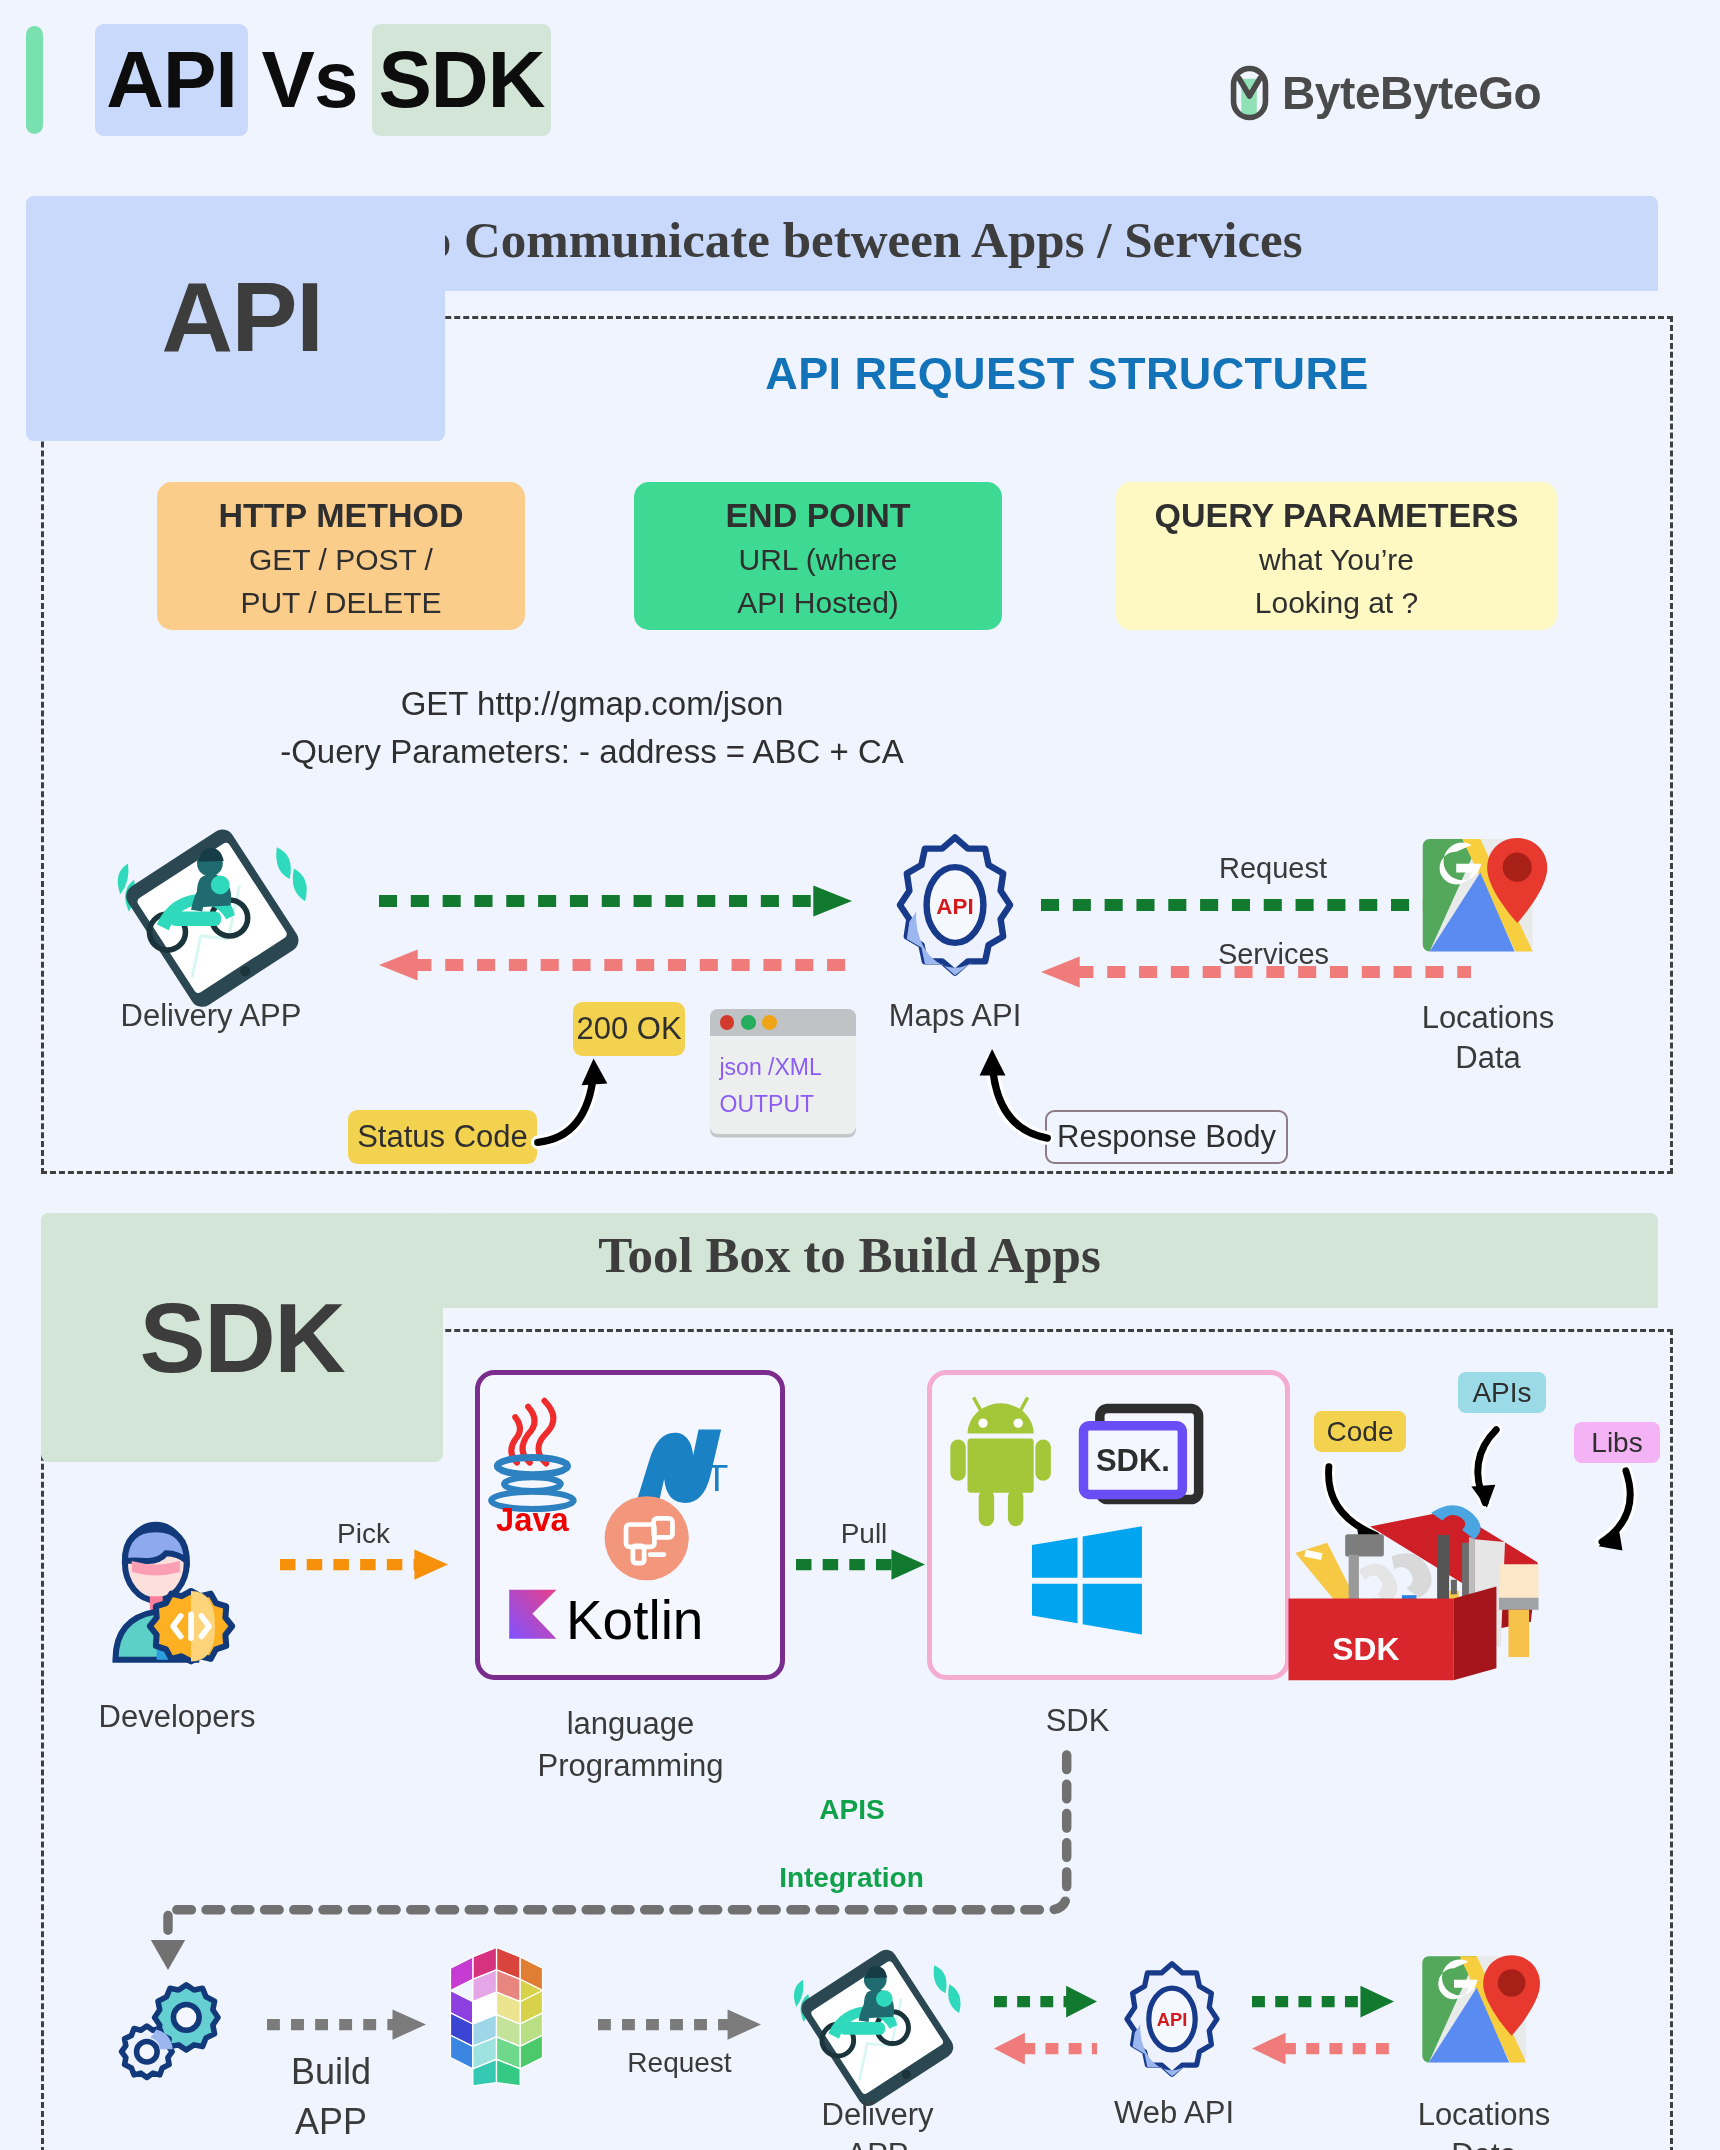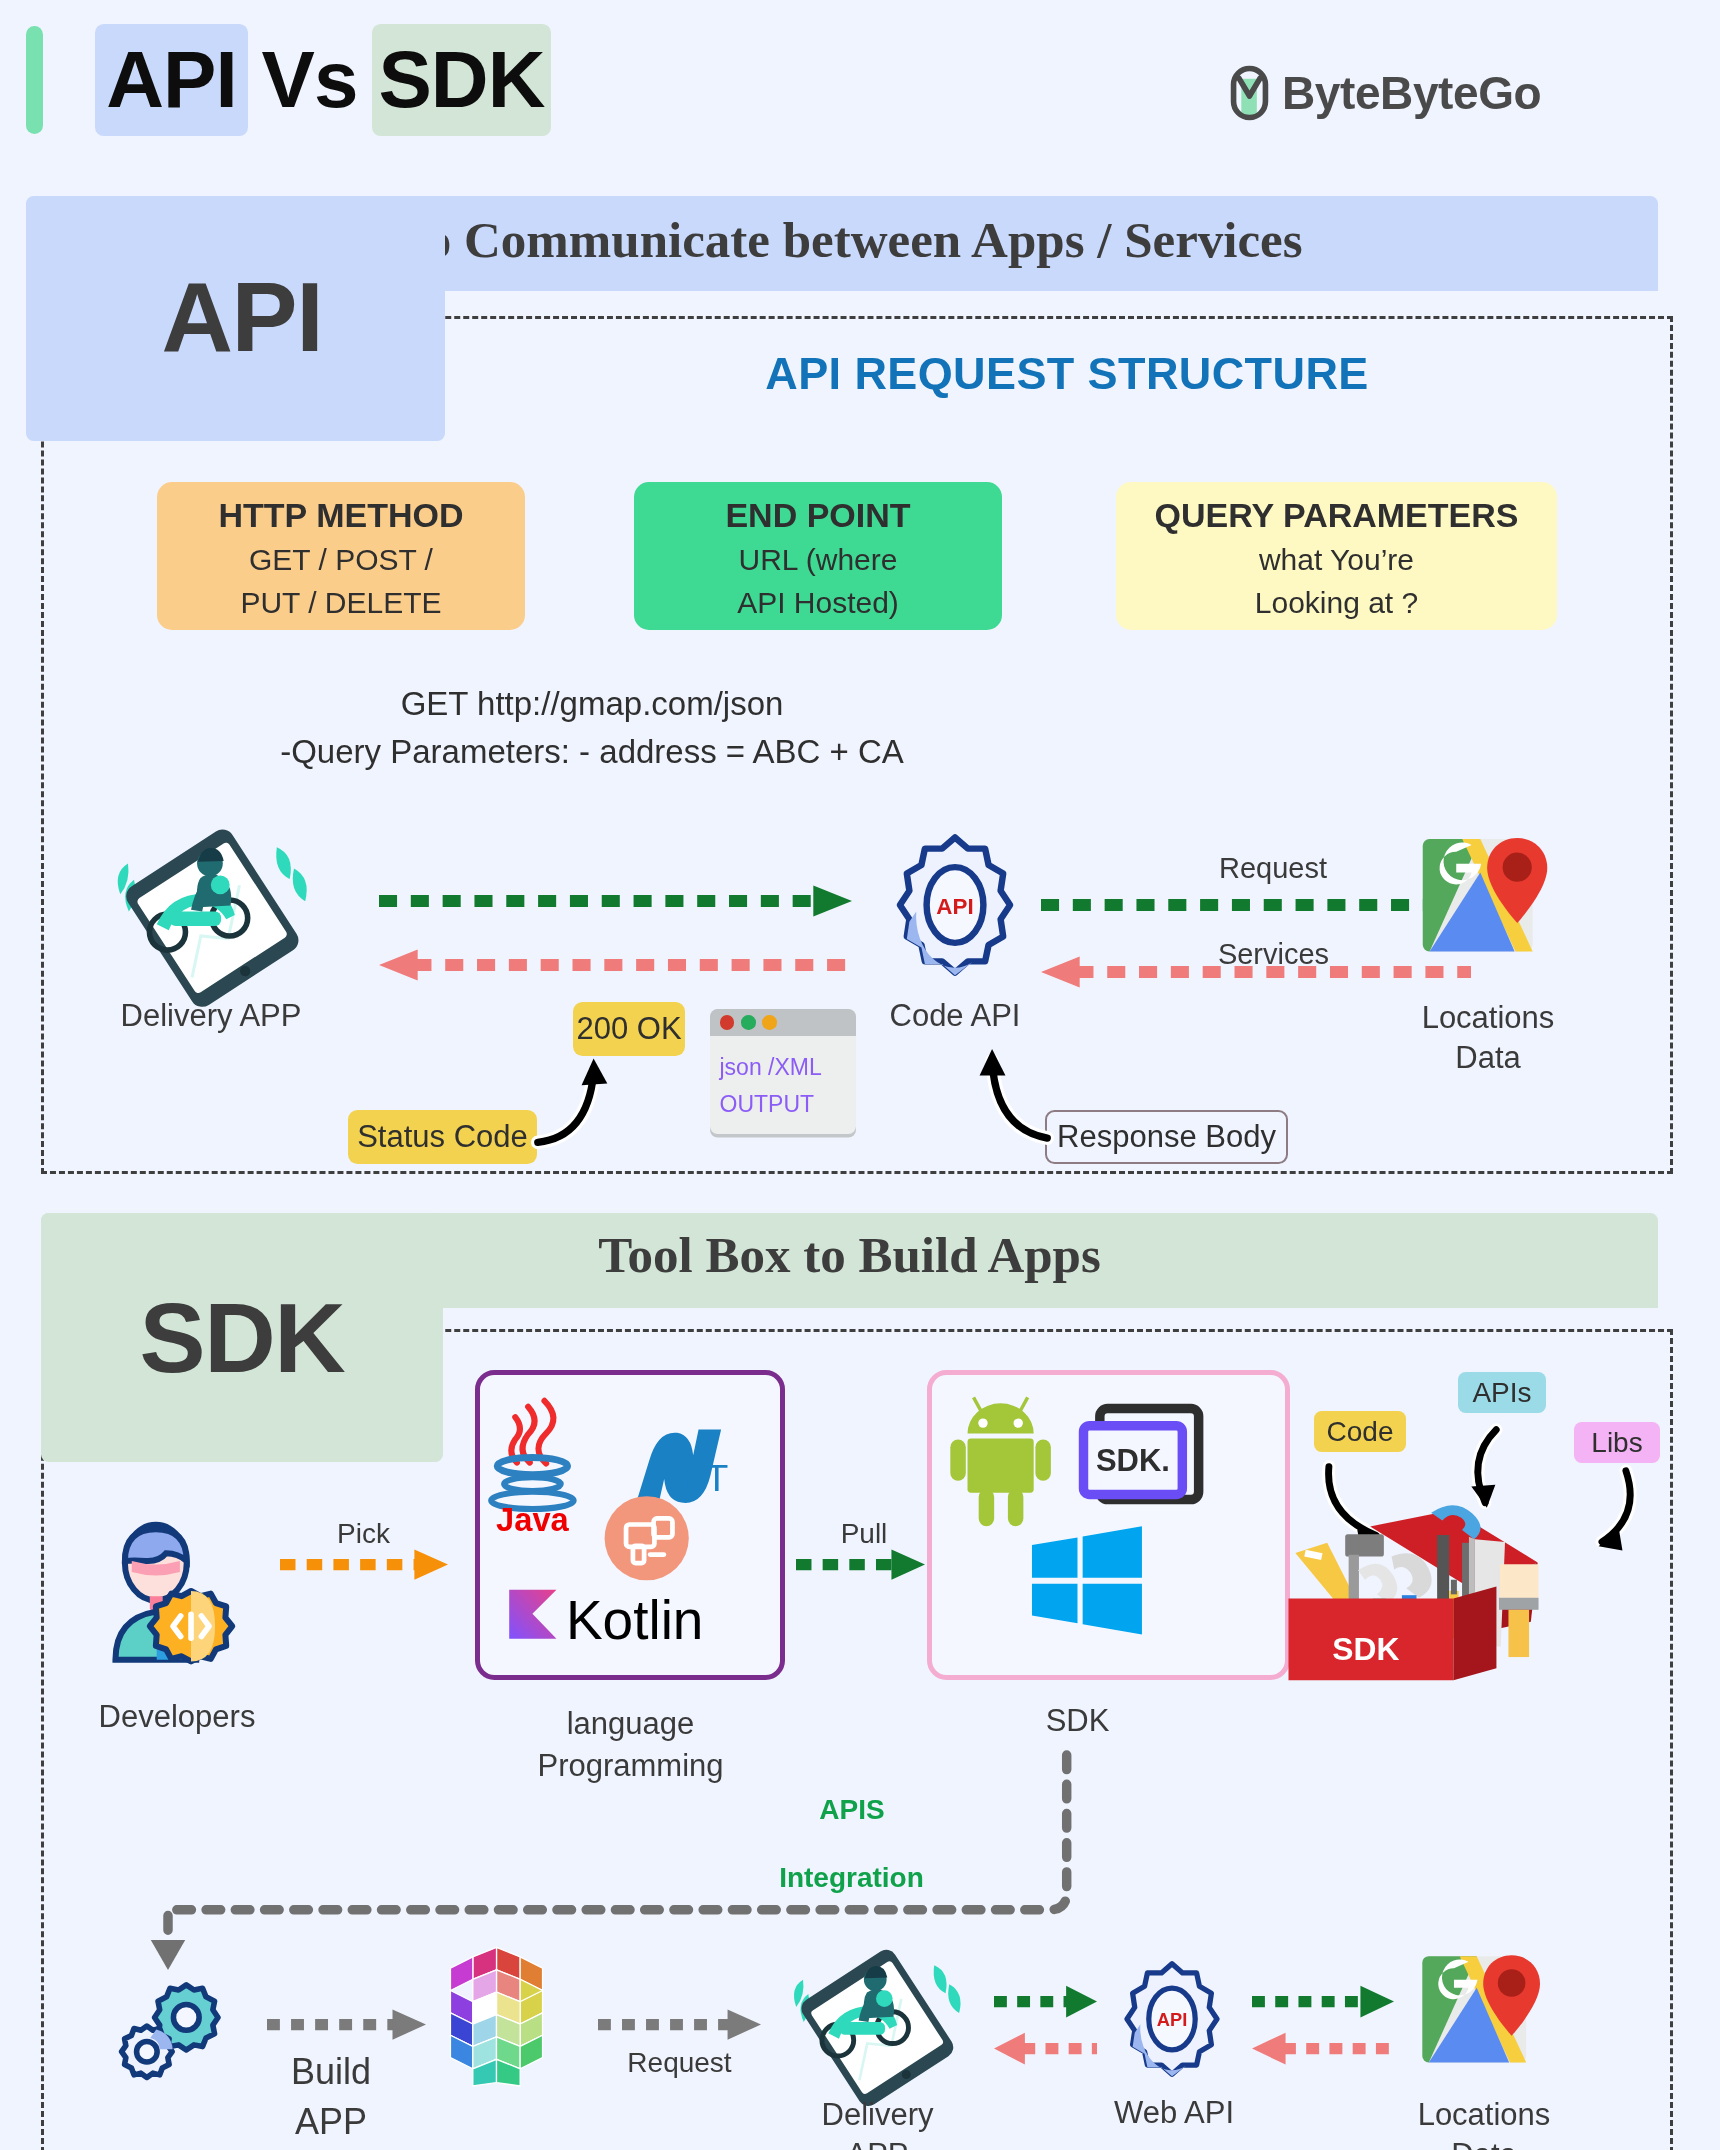--- a/index.html
+++ b/index.html
@@ -255,21 +255,21 @@
 </div>
 
 <div class="abs" id="maps-api-icon">
   <svg width="142" height="142" viewBox="0 0 330 330">
     <path d="M165 8 l30 26 h40 l8 38 l34 20 l-6 40 l22 33 l-22 33 l6 40 l-34 20 l-8 38 h-40 l-30 26 l-30 -26 h-40 l-8 -38 l-34 -20 l6 -40 l-22 -33 l22 -33 l-6 -40 l34 -20 l8 -38 h40 Z" fill="#eef2ff" stroke="#173a8a" stroke-width="15" stroke-linejoin="round"></path>
     <path d="M75 180 a90 120 0 0 0 130 118 l-40 30 l-30 -26 h-40 l-8 -38 l-34 -20 l6 -40Z" fill="#9cb6ef"></path>
     <ellipse cx="165" cy="165" rx="66" ry="88" fill="#f6f8ff" stroke="#173a8a" stroke-width="15"></ellipse>
     <text x="165" y="186" font-family="Liberation Sans, sans-serif" font-size="52" font-weight="bold" fill="#d41a1a" text-anchor="middle">API</text>
   </svg>
 </div>
-<div class="abs" id="maps-api-label">Code API</div>
+<div class="abs" id="maps-api-label">Maps API</div>
 
 <div class="abs" id="request-label-1">Request</div>
 <div class="abs" id="arrow-green-2">
   <svg width="430" height="12" viewBox="0 0 1000 28" preserveAspectRatio="none">
     <line x1="0" y1="14" x2="920" y2="14" stroke="#127a2e" stroke-width="28" stroke-dasharray="42 32"></line>
     <polygon points="910,-22 1000,14 910,50" fill="#127a2e"></polygon>
   </svg>
 </div>
 <div class="abs" id="response-label-1">Services</div>
 <div class="abs" id="arrow-red-2">

